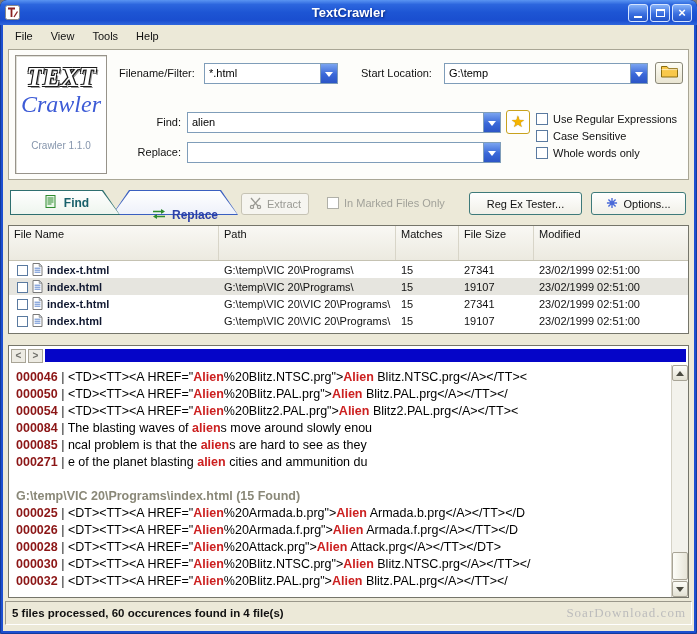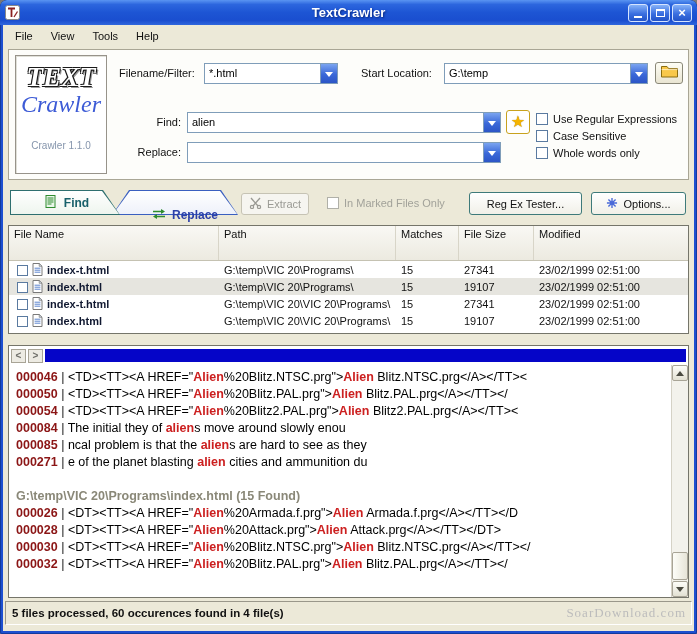--- a/index.html
+++ b/index.html
@@ -344,25 +344,26 @@
     <div class="results">
       <div class="res-nav">
         <span class="nav-btn">&lt;</span>
         <span class="nav-btn">&gt;</span>
         <span class="blue-bar"></span>
       </div>
       <div class="res-text">
           <div class="rline"><span class="lnum">000046</span><span class="lsep"> | </span><span>&lt;TD&gt;&lt;TT&gt;&lt;A HREF="</span><span class="hl">Alien</span><span>%20Blitz.NTSC.prg"&gt;</span><span class="hl">Alien</span><span> Blitz.NTSC.prg&lt;/A&gt;&lt;/TT&gt;&lt;</span></div>
           <div class="rline"><span class="lnum">000050</span><span class="lsep"> | </span><span>&lt;TD&gt;&lt;TT&gt;&lt;A HREF="</span><span class="hl">Alien</span><span>%20Blitz.PAL.prg"&gt;</span><span class="hl">Alien</span><span> Blitz.PAL.prg&lt;/A&gt;&lt;/TT&gt;&lt;/</span></div>
           <div class="rline"><span class="lnum">000054</span><span class="lsep"> | </span><span>&lt;TD&gt;&lt;TT&gt;&lt;A HREF="</span><span class="hl">Alien</span><span>%20Blitz2.PAL.prg"&gt;</span><span class="hl">Alien</span><span> Blitz2.PAL.prg&lt;/A&gt;&lt;/TT&gt;&lt;</span></div>
-          <div class="rline"><span class="lnum">000084</span><span class="lsep"> | </span><span>The initial they of </span><span class="hl">alien</span><span>s move around slowly enou</span></div>
+          <div class="rline"><span class="lnum">000084</span><span class="lsep"> | </span><span>The blasting waves of </span><span class="hl">alien</span><span>s move around slowly enou</span></div>
           <div class="rline"><span class="lnum">000085</span><span class="lsep"> | </span><span>ncal problem is that the </span><span class="hl">alien</span><span>s are hard to see as they</span></div>
           <div class="rline"><span class="lnum">000271</span><span class="lsep"> | </span><span>e of the planet blasting </span><span class="hl">alien</span><span> cities and ammunition du</span></div>
           <div class="rline">&nbsp;</div>
           <div class="rline rheader">G:\temp\VIC 20\Programs\index.html  (15 Found)</div>
+          <div class="rline"><span class="lnum">000025</span><span class="lsep"> | </span><span>&lt;DT&gt;&lt;TT&gt;&lt;A HREF="</span><span class="hl">Alien</span><span>%20Armada.b.prg"&gt;</span><span class="hl">Alien</span><span> Armada.b.prg&lt;/A&gt;&lt;/TT&gt;&lt;/D</span></div>
           <div class="rline"><span class="lnum">000026</span><span class="lsep"> | </span><span>&lt;DT&gt;&lt;TT&gt;&lt;A HREF="</span><span class="hl">Alien</span><span>%20Armada.f.prg"&gt;</span><span class="hl">Alien</span><span> Armada.f.prg&lt;/A&gt;&lt;/TT&gt;&lt;/D</span></div>
           <div class="rline"><span class="lnum">000028</span><span class="lsep"> | </span><span>&lt;DT&gt;&lt;TT&gt;&lt;A HREF="</span><span class="hl">Alien</span><span>%20Attack.prg"&gt;</span><span class="hl">Alien</span><span> Attack.prg&lt;/A&gt;&lt;/TT&gt;&lt;/DT&gt;</span></div>
           <div class="rline"><span class="lnum">000030</span><span class="lsep"> | </span><span>&lt;DT&gt;&lt;TT&gt;&lt;A HREF="</span><span class="hl">Alien</span><span>%20Blitz.NTSC.prg"&gt;</span><span class="hl">Alien</span><span> Blitz.NTSC.prg&lt;/A&gt;&lt;/TT&gt;&lt;/</span></div>
           <div class="rline"><span class="lnum">000032</span><span class="lsep"> | </span><span>&lt;DT&gt;&lt;TT&gt;&lt;A HREF="</span><span class="hl">Alien</span><span>%20Blitz.PAL.prg"&gt;</span><span class="hl">Alien</span><span> Blitz.PAL.prg&lt;/A&gt;&lt;/TT&gt;&lt;/</span></div>
         </div>
       <div class="sb">
         <span class="sb-btn sb-up"></span>
         <span class="sb-thumb"></span>
         <span class="sb-btn sb-down"></span>
       </div>

